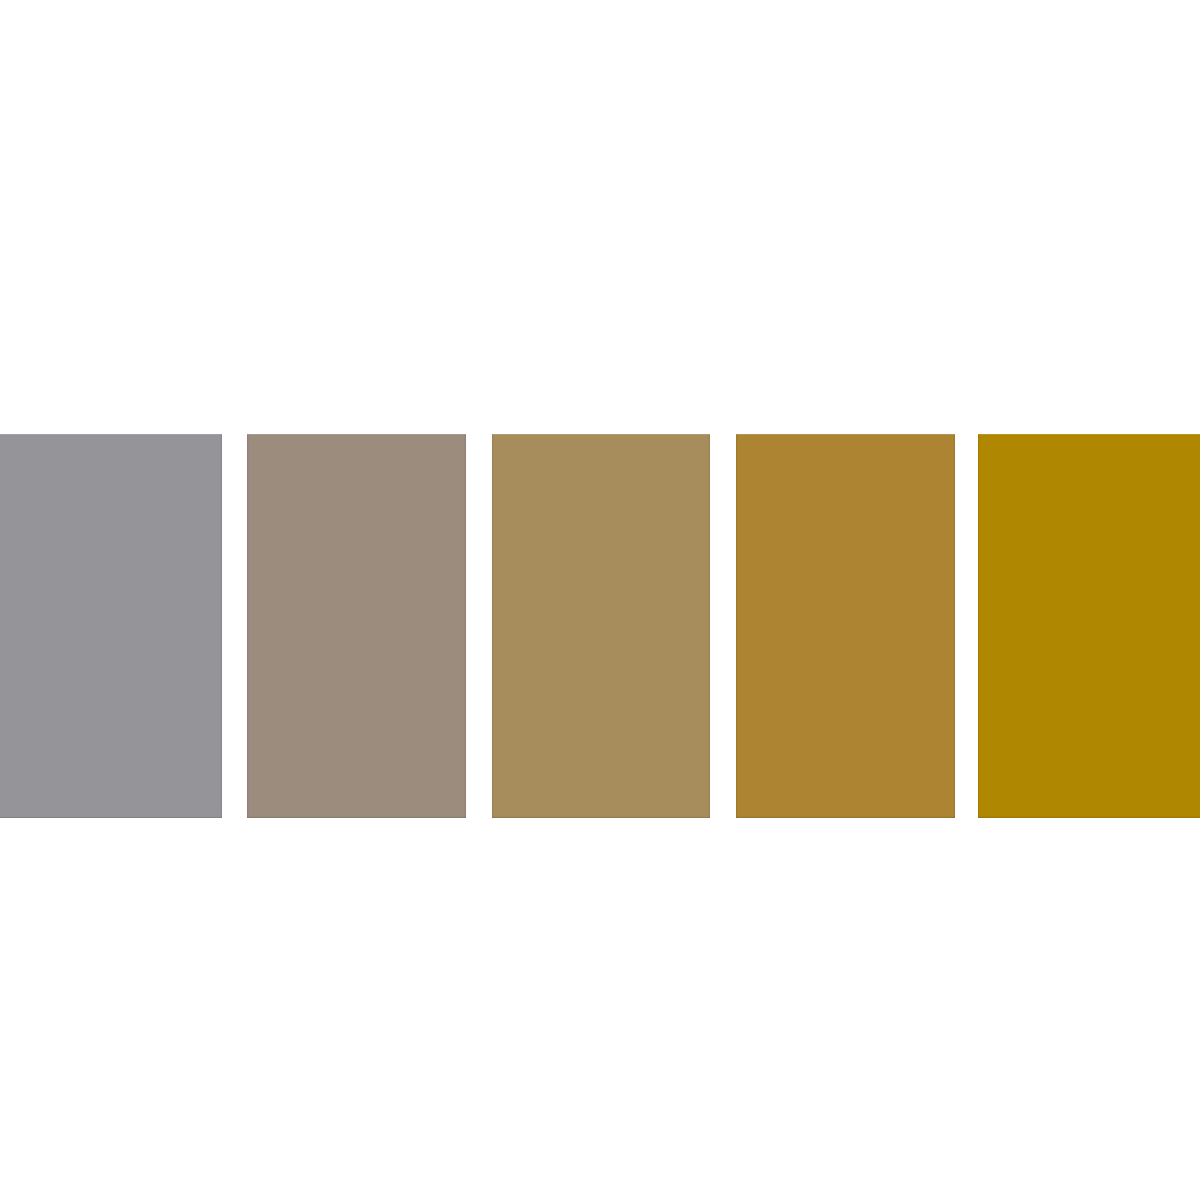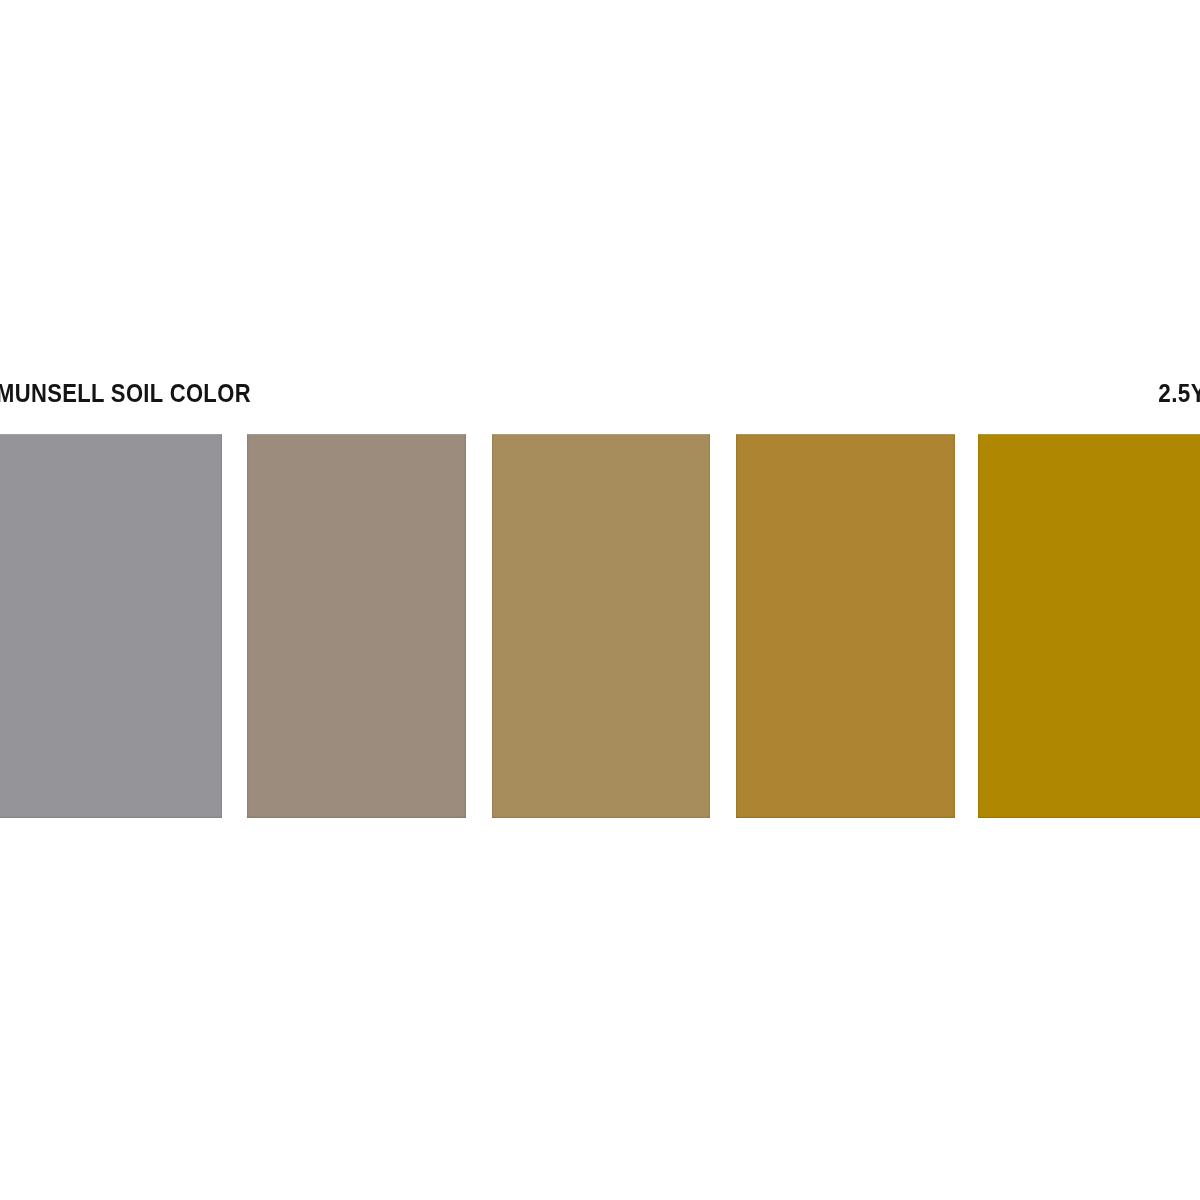--- a/index.html
+++ b/index.html
@@ -90,24 +90,20 @@
       inset 0 -1px 2px rgba(0,0,0,0.10),
       inset 1px 0 2px rgba(0,0,0,0.06),
       inset -1px 0 2px rgba(0,0,0,0.06);
   }
 </style>
 </head>
 <body style="background: rgb(255, 255, 255);">
 
 <div id="page" style="background: rgb(255, 255, 255);">
 
-  <div id="header-row">
-    <div id="chart-title">MUNSELL SOIL COLOR</div>
-    <div id="hue-page-label">2.5Y</div>
-  </div>
 
   <div id="swatch-strip" style="top: 434px; height: 384px;">
       <div class="color-chip" style="left: -26px; width: 248px; height: 384px; background: rgb(148, 148, 153);"></div>
       <div class="color-chip" style="left: 247px; width: 219px; height: 384px; background: rgb(155, 140, 125);"></div>
       <div class="color-chip" style="left: 492px; width: 218px; height: 384px; background: rgb(167, 141, 92);"></div>
       <div class="color-chip" style="left: 736px; width: 219px; height: 384px; background: rgb(172, 132, 50);"></div>
       <div class="color-chip" style="left: 978px; width: 248px; height: 384px; background: rgb(176, 135, 0);"></div>
     </div>
 
 </div>

